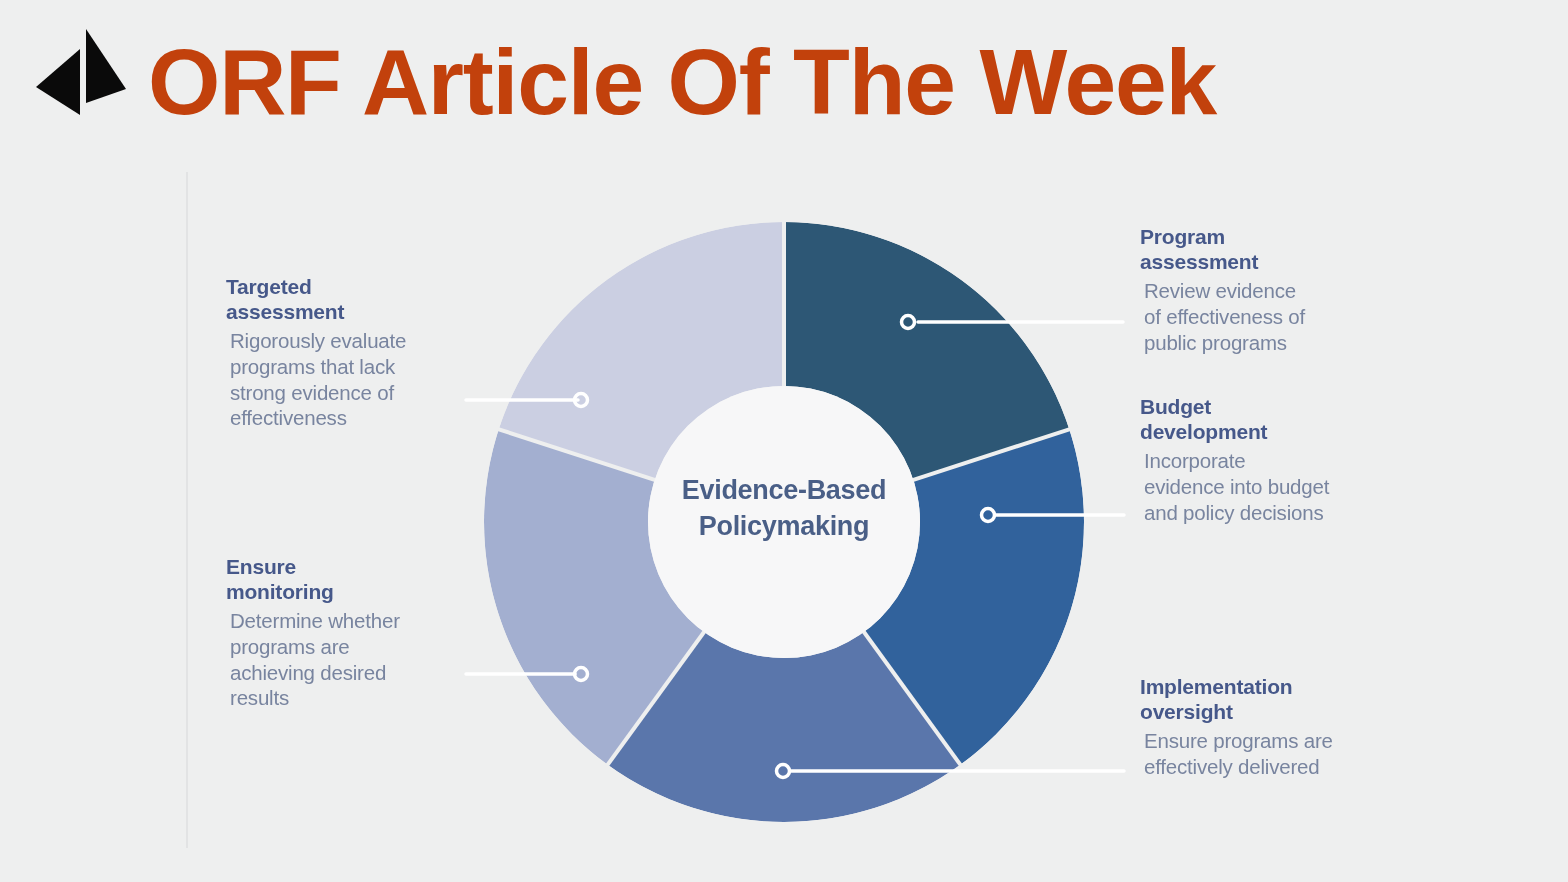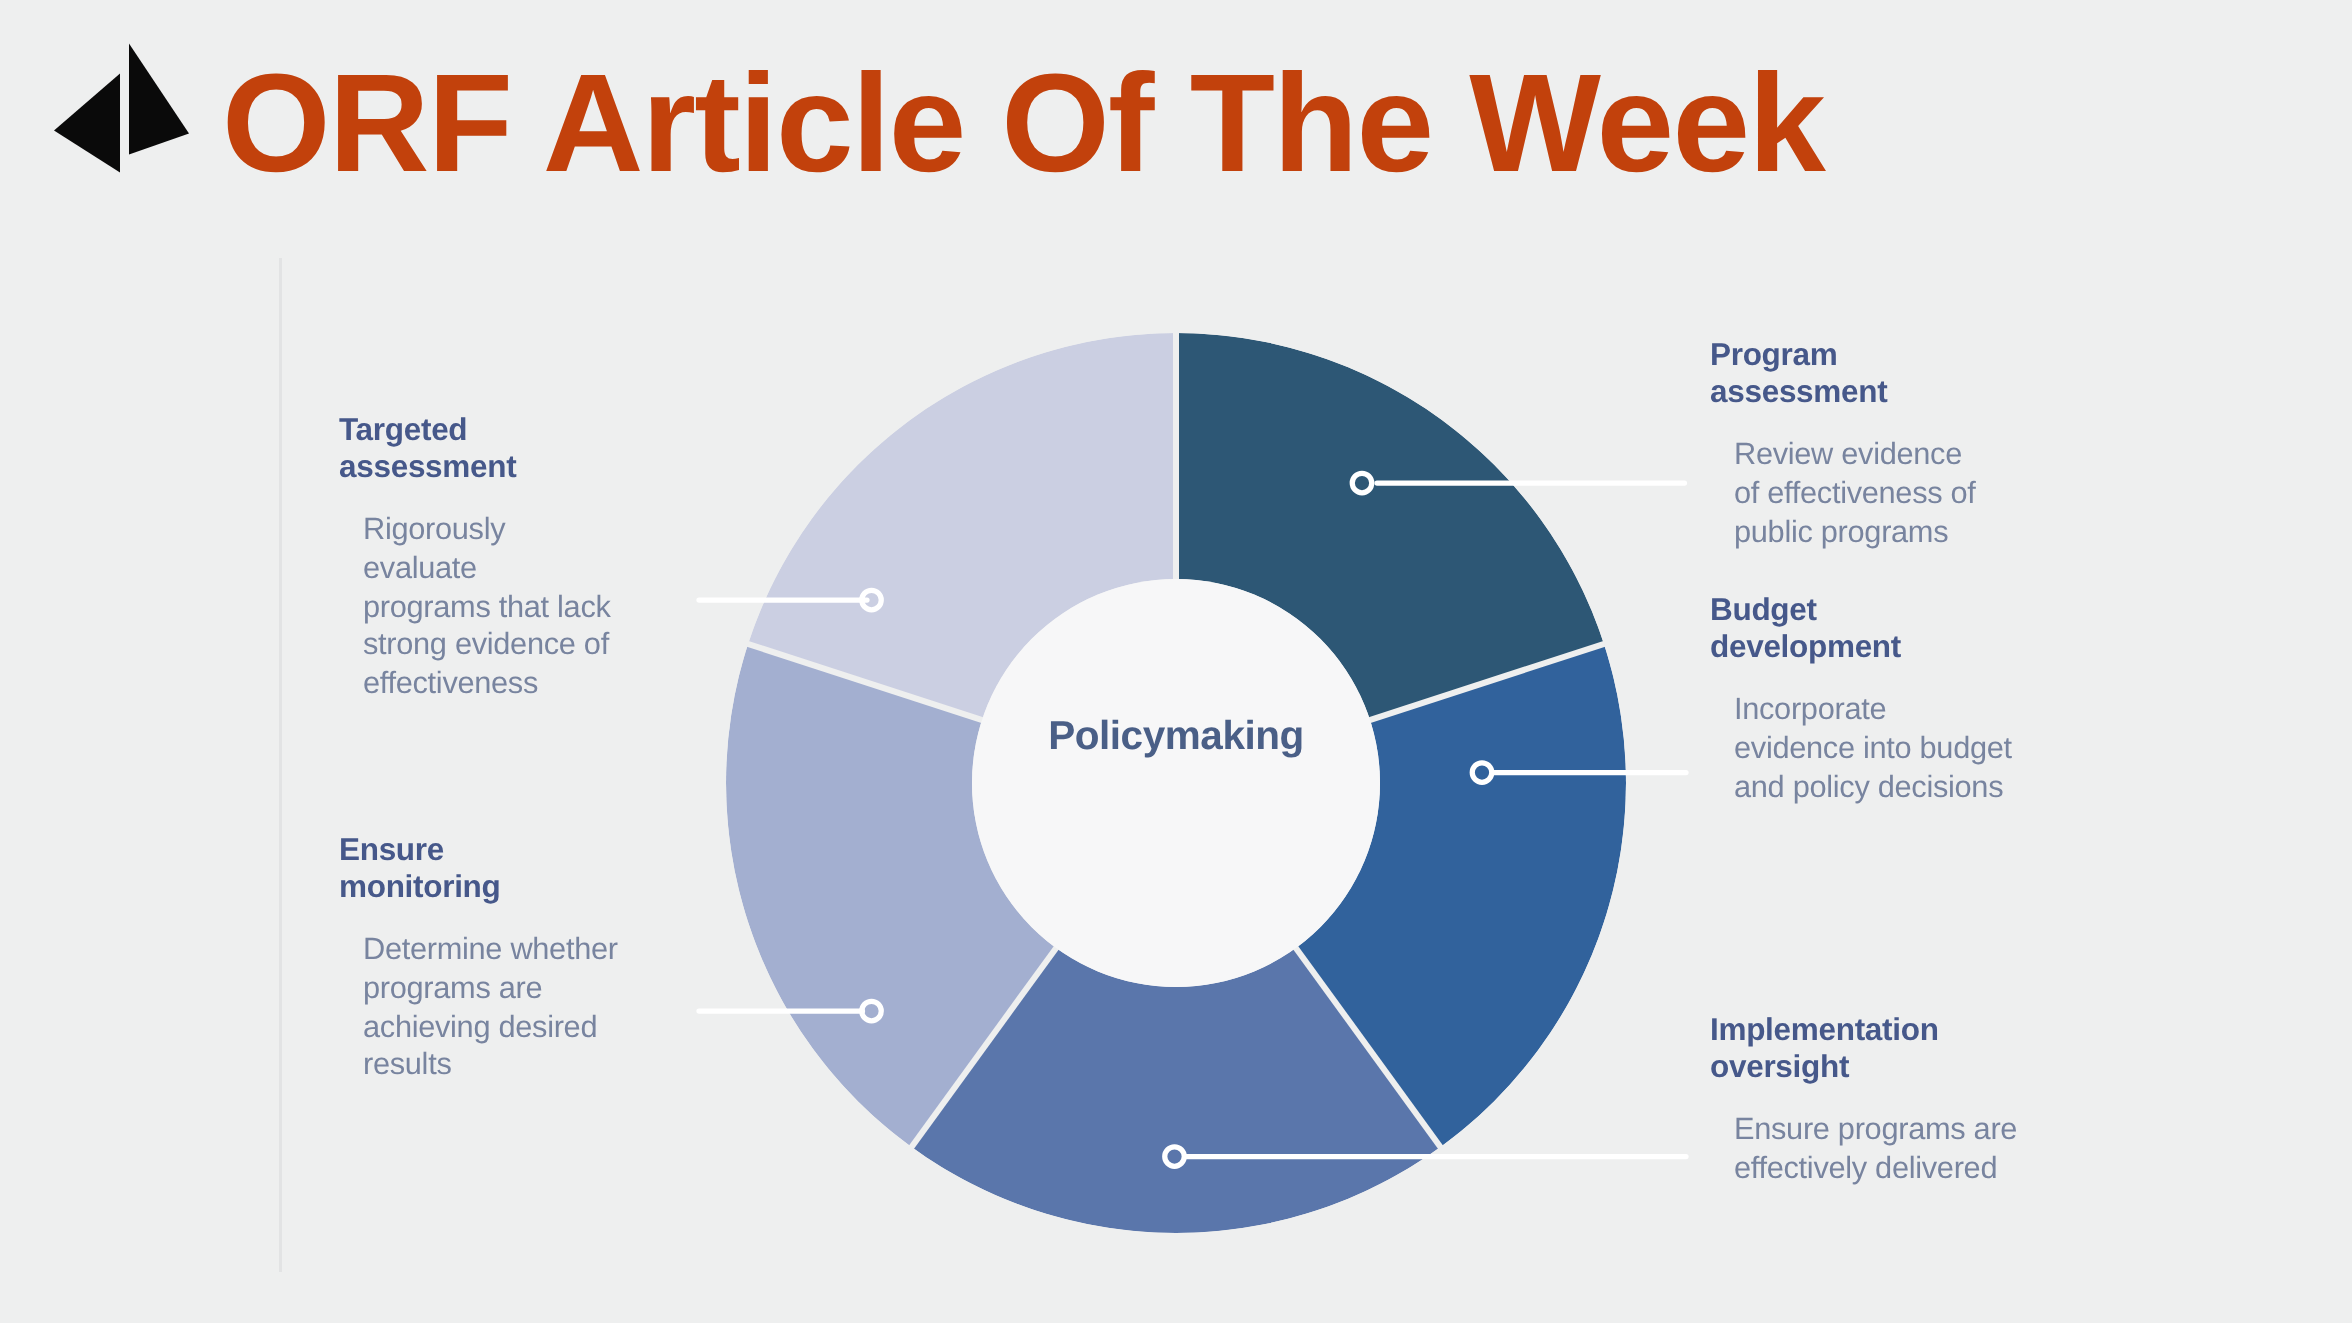--- a/index.html
+++ b/index.html
@@ -78,21 +78,21 @@
     color: #46588a;
     letter-spacing: -0.2px;
     margin: 0 0 1px 0;
   }
   .callout .c-body {
     font-size: 20.5px;
     line-height: 1.25;
     font-weight: normal;
     color: #78849f;
     letter-spacing: -0.2px;
-    margin: 16px;
+    margin: 4px;
   }
 
   #callout-targeted-evaluation   { left: 226px; top: 274px; width: 205px; }
   #callout-outcome-monitoring    { left: 226px; top: 554px; width: 205px; }
   #callout-program-assessment    { left: 1140px; top: 224px; width: 215px; }
   #callout-budget-development    { left: 1140px; top: 394px; width: 225px; }
   #callout-implementation-oversight { left: 1140px; top: 674px; width: 225px; }
 </style>
 </head>
 <body>
@@ -149,20 +149,21 @@
     <g fill="none" stroke="#ffffff" stroke-width="3.5">
       <circle cx="908" cy="322" r="6.5"></circle>
       <circle cx="988" cy="515" r="6.5"></circle>
       <circle cx="783" cy="771" r="6.5"></circle>
       <circle cx="581" cy="674" r="6.5"></circle>
       <circle cx="581" cy="400" r="6.5"></circle>
     </g>
   </svg>
 
   <div id="center-label">
+    <div>Evidence-Based</div>
     <div>Policymaking</div>
   </div>
 </div>
 
 <div class="callout" id="callout-targeted-evaluation">
   <p class="c-title">
     <span>Targeted</span><br>
     <span>assessment</span>
   </p>
   <p class="c-body">

